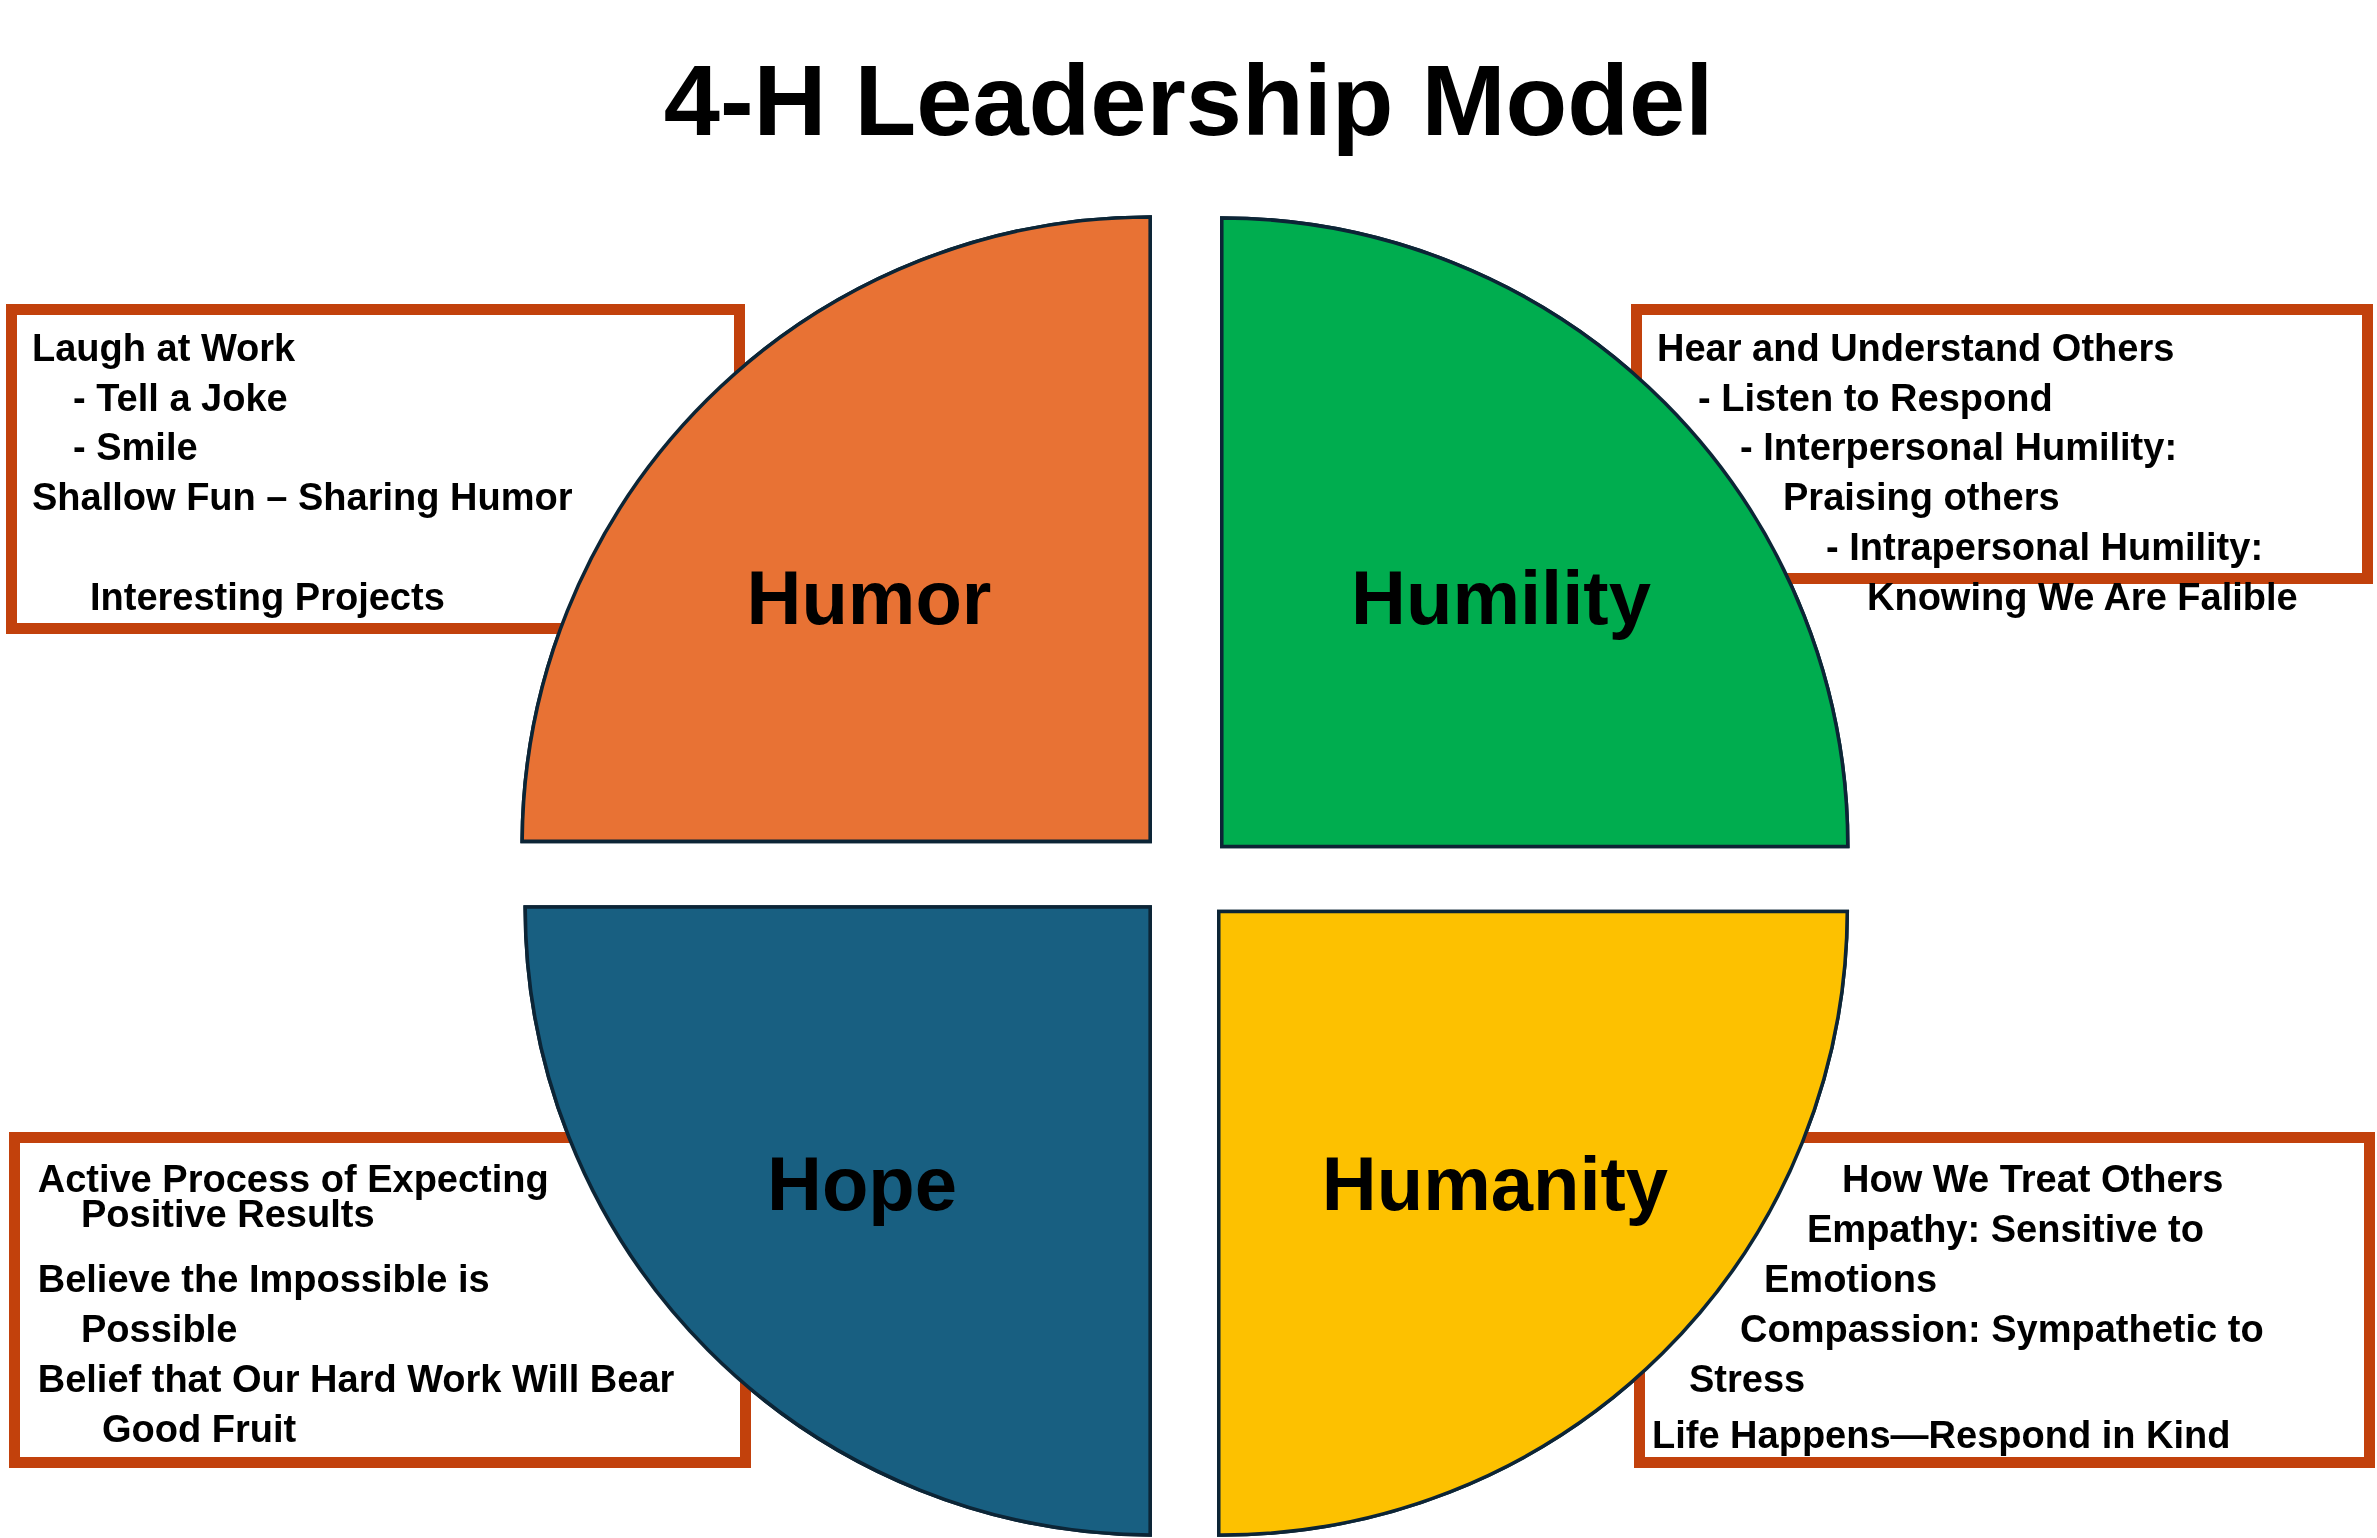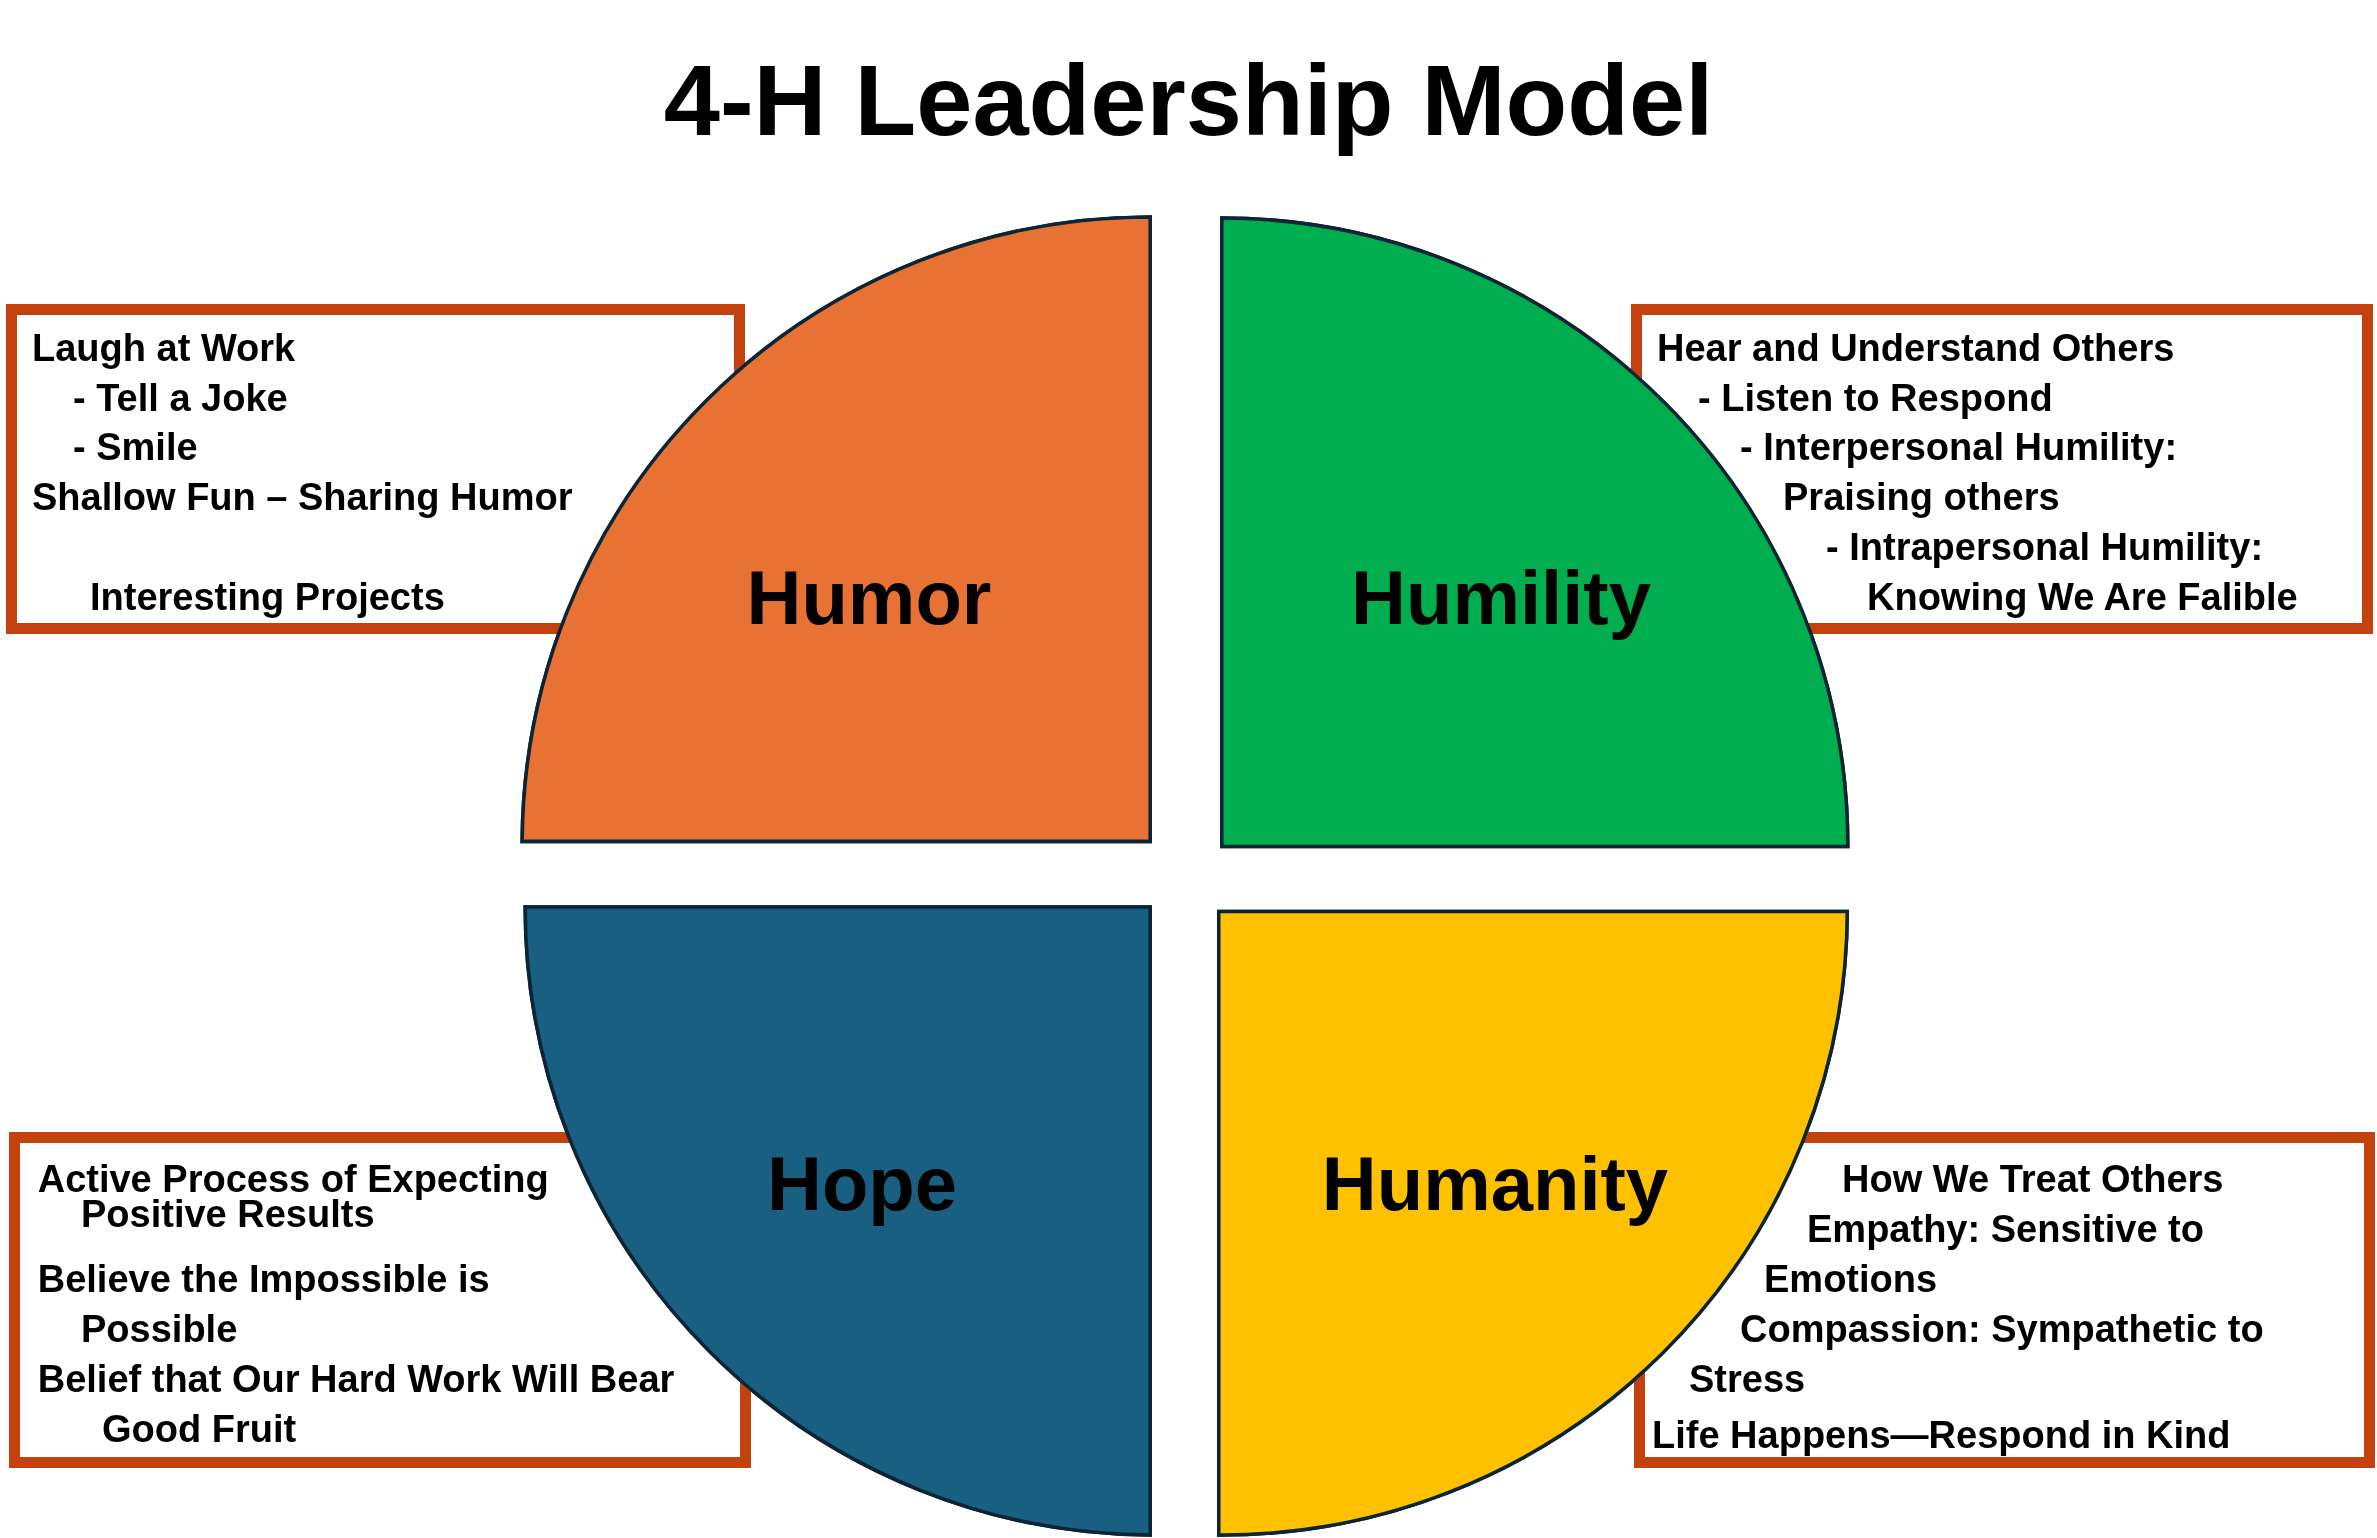--- a/index.html
+++ b/index.html
@@ -31,21 +31,21 @@
 </svg>
 
 <div class="box" style="left:6px; top:304px; width:739px; height:330px;">
   <div class="line" style="left:15px; top:7.6px;">Laugh at Work</div>
   <div class="line" style="left:56px; top:58px;">- Tell a Joke</div>
   <div class="line" style="left:56px; top:107px;">- Smile</div>
   <div class="line" style="left:15px; top:157px;">Shallow Fun – Sharing Humor</div>
   <div class="line" style="left:73px; top:257px;">Interesting Projects</div>
 </div>
 
-<div class="box" style="left:1631px; top:304px; width:742px; height:330px;">
+<div class="box" style="left:1631px; top:304px; width:742px; height:280px;">
   <div class="line" style="left:15px; top:7.6px;">Hear and Understand Others</div>
   <div class="line" style="left:56px; top:58px;">- Listen to Respond</div>
   <div class="line" style="left:98px; top:107px;">- Interpersonal Humility:</div>
   <div class="line" style="left:141px; top:157px;">Praising others</div>
   <div class="line" style="left:184px; top:207px;">- Intrapersonal Humility:</div>
   <div class="line" style="left:225px; top:257px;">Knowing We Are Falible</div>
 </div>
 
 <div class="box" style="left:9px; top:1132px; width:742px; height:336px;">
   <div class="line" style="left:17.7px; top:11px;">Active Process of Expecting</div>

